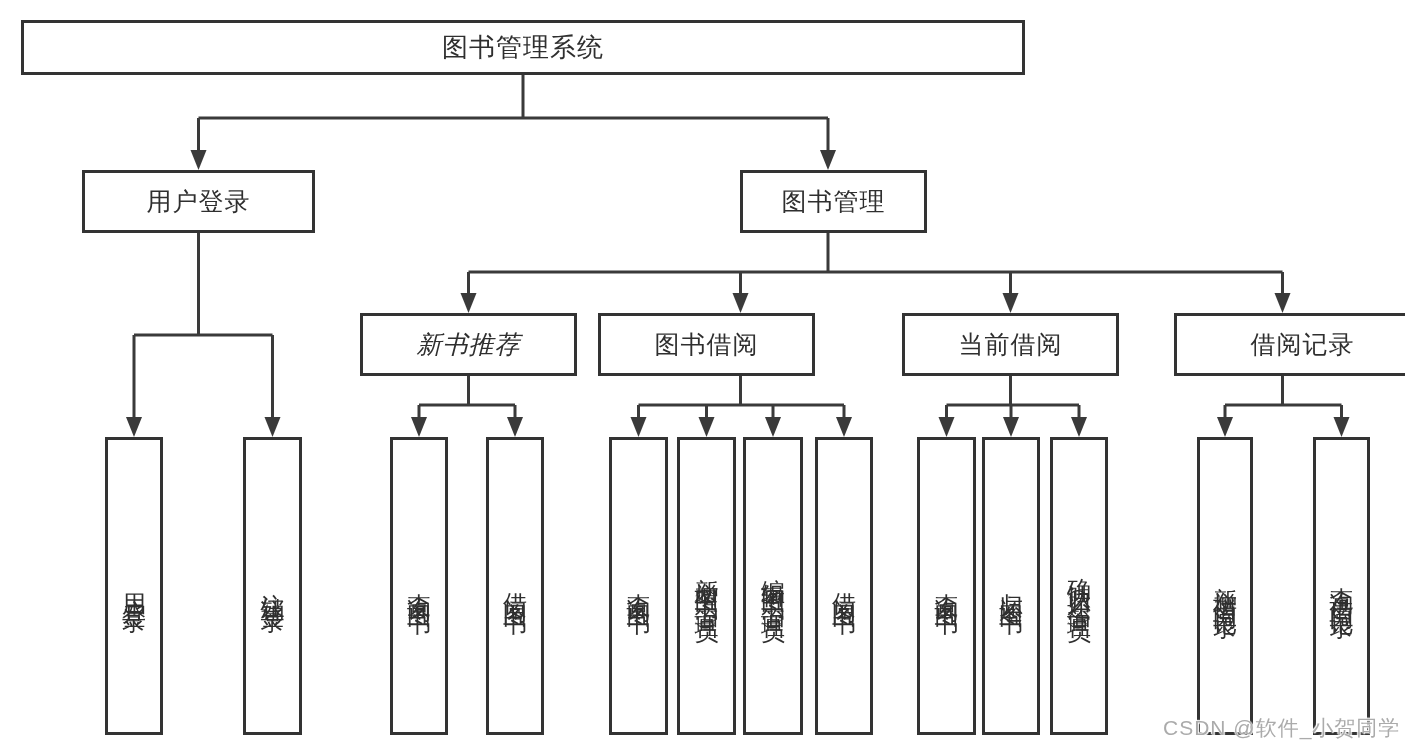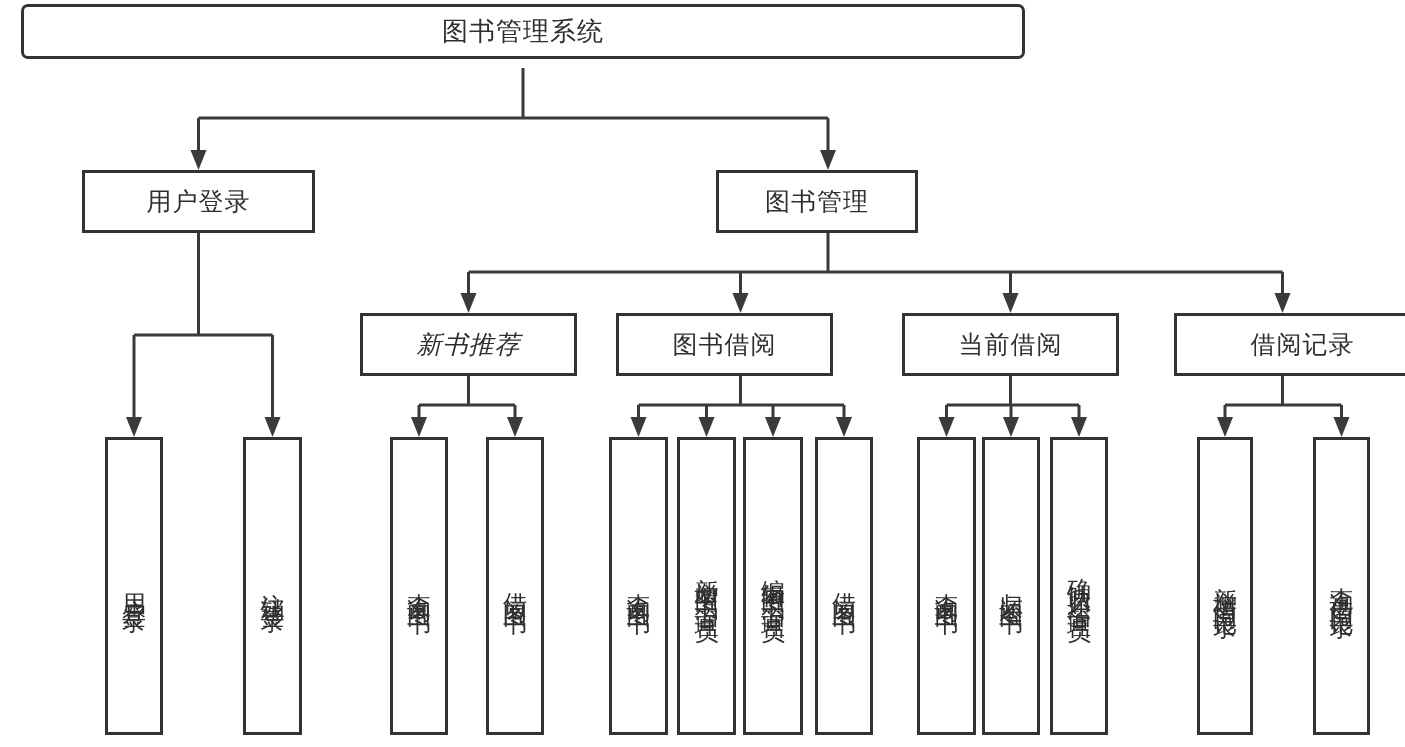--- a/index.html
+++ b/index.html
@@ -84,35 +84,35 @@
     <polygon class="arrow" points="698.5,417 714.5,417 706.5,437"></polygon>
     <polygon class="arrow" points="765,417 781,417 773,437"></polygon>
     <polygon class="arrow" points="836,417 852,417 844,437"></polygon>
     <polygon class="arrow" points="938.5,417 954.5,417 946.5,437"></polygon>
     <polygon class="arrow" points="1003,417 1019,417 1011,437"></polygon>
     <polygon class="arrow" points="1071,417 1087,417 1079,437"></polygon>
     <polygon class="arrow" points="1217,417 1233,417 1225,437"></polygon>
     <polygon class="arrow" points="1333.5,417 1349.5,417 1341.5,437"></polygon>
   </svg>
 
-  <div class="box rootbox" style="left:21px; top:4px; width:1004px; height:55px;border-radius:7px;">
+  <div class="box rootbox" style="left:21px; top:20px; width:1004px; height:55px;">
     <span>图书管理系统</span>
   </div>
 
   <div class="box hbox" style="left:82px; top:170px; width:233px; height:63px;">
     <span>用户登录</span>
   </div>
-  <div class="box hbox" style="left:716px; top:170px; width:202px; height:63px;justify-content:center;">
+  <div class="box hbox" style="left:740px; top:170px; width:187px; height:63px;justify-content:center;">
     <span>图书管理</span>
   </div>
 
   <div class="box hbox" style="left:360px; top:313px; width:217px; height:63px;font-style:italic;">
     <span>新书推荐</span>
   </div>
-  <div class="box hbox" style="left:616px; top:313px; width:217px; height:63px;">
+  <div class="box hbox" style="left:598px; top:313px; width:217px; height:63px;">
     <span>图书借阅</span>
   </div>
   <div class="box hbox" style="left:902px; top:313px; width:217px; height:63px;text-align:center;">
     <span>当前借阅</span>
   </div>
   <div class="box hbox" style="left:1174px; top:313px; width:257px; height:63px;">
     <span>借阅记录</span>
   </div>
 
   <div class="box leaf" style="left:105px; top:437px; width:58px; height:298px;">
@@ -148,13 +148,14 @@
   <div class="box leaf" style="left:1050px; top:437px; width:58px; height:298px;">
     <span>确认归还（管理员）</span>
   </div>
   <div class="box leaf" style="left:1197px; top:437px; width:56px; height:298px;">
     <span>新增借阅记录</span>
   </div>
   <div class="box leaf" style="left:1313px; top:437px; width:57px; height:298px;">
     <span>查询借阅记录</span>
   </div>
 
+  <div class="watermark">CSDN @软件_小贺同学</div>
 </div>
 
 </body></html>

